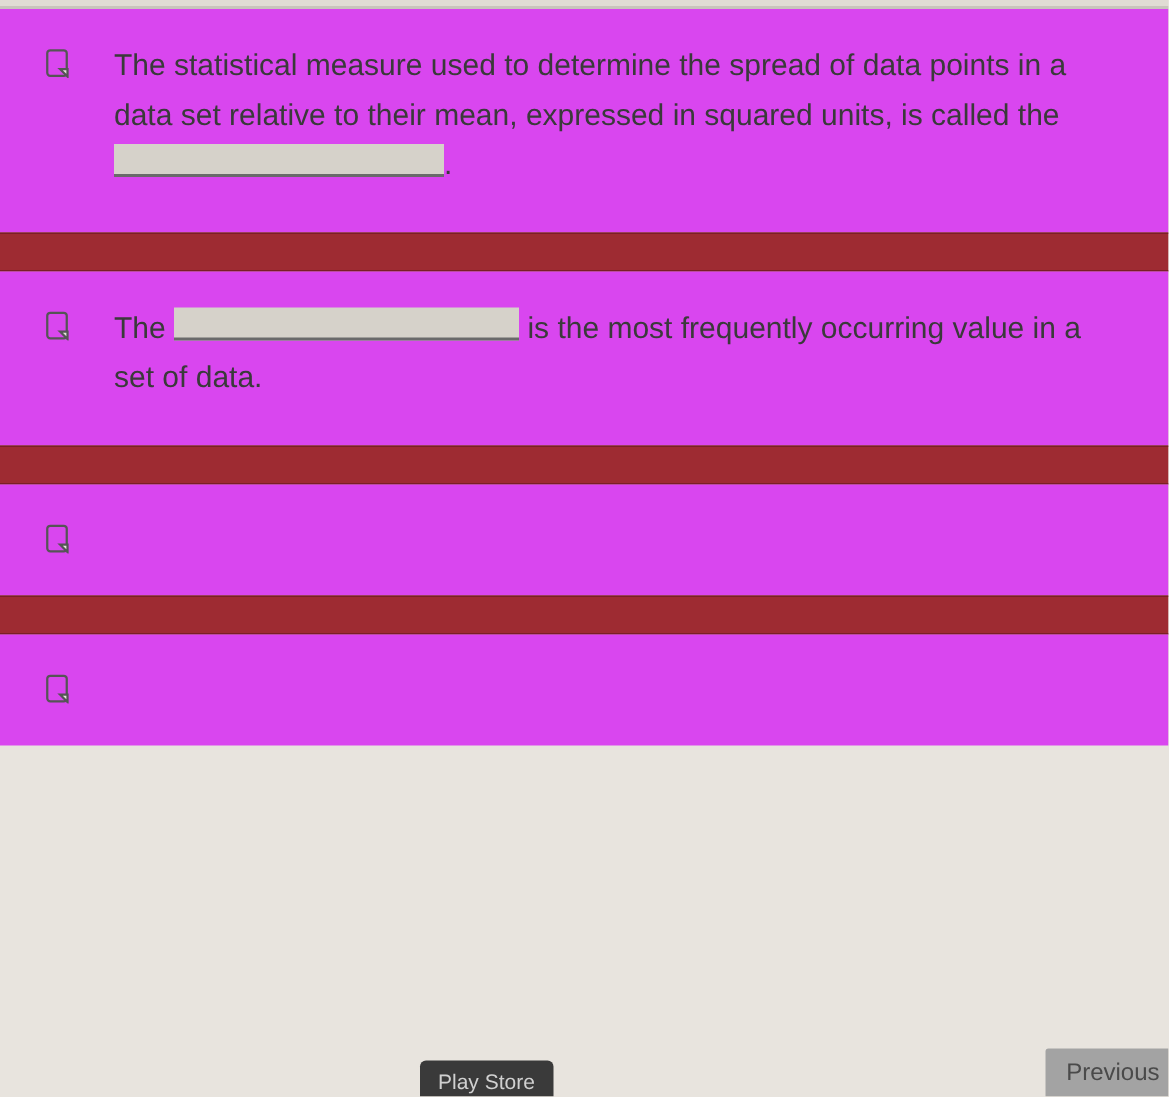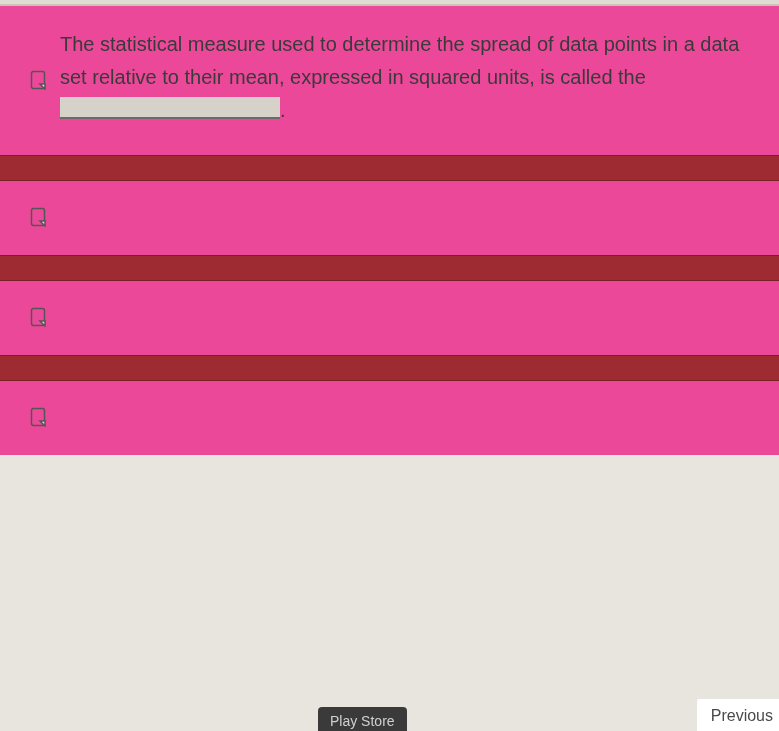--- a/index.html
+++ b/index.html
@@ -11,24 +11,24 @@
     overflow: hidden;
     position: relative;
   }
   .top-border {
     height: 6px;
     background: #e0dcd4;
     border-bottom: 2px solid #c8c4bc;
   }
   .question-block {
     padding: 22px 30px 28px 30px;
-    background: #ec4899;
+    background: #d946ef;
     display: flex;
-    align-items: center;
-    gap: 12px;
+    align-items: flex-start;
+    gap: 28px;
   }
   .note-icon {
     flex: 0 0 auto;
     width: 18px;
     height: 20px;
     margin-top: 4px;
   }
   .note-icon svg { display: block; }
   .question-text {
     font-size: 20px;
@@ -53,39 +53,38 @@
     background: #9e2b32;
     border-top: 1px solid #7a1f25;
     border-bottom: 1px solid #7a1f25;
   }
   .footer {
     position: absolute;
     bottom: 0;
     left: 0;
     right: 0;
     height: 32px;
-    margin-left: 38px;
   }
   .play-store {
     position: absolute;
     left: 280px;
     bottom: 0;
     background: #3a3a3a;
     color: #d0d0d0;
     font-size: 14px;
     padding: 6px 12px 0 12px;
     border-radius: 4px 4px 0 0;
     height: 24px;
     overflow: hidden;
   }
   .previous-btn {
     position: absolute;
     right: 0;
     bottom: 0;
-    background: #ffffff;
+    background: #a3a3a3;
     color: #4a4a4a;
     font-size: 16px;
     padding: 8px 6px 6px 14px;
     height: 32px;
     border-top-left-radius: 2px;
   }
 </style>
 </head>
 <body>
 
@@ -105,20 +104,23 @@
 
 <div class="divider"></div>
 
 <div class="question-block">
   <span class="note-icon">
     <svg viewBox="0 0 18 20" width="18" height="20">
       <rect x="1.5" y="1.5" width="13" height="17" rx="2" fill="none" stroke="#555" stroke-width="1.5"></rect>
       <path d="M10 14 L15 19 L15 14 Z" fill="#e8e4de" stroke="#555" stroke-width="1.5"></path>
     </svg>
   </span>
+  <div class="question-text">
+    <span>The </span><span class="blank blank-mid"></span><span> is the most frequently occurring value in a set of data.</span>
+  </div>
 </div>
 
 <div class="divider"></div>
 
 <div class="question-block">
   <span class="note-icon">
     <svg viewBox="0 0 18 20" width="18" height="20">
       <rect x="1.5" y="1.5" width="13" height="17" rx="2" fill="none" stroke="#555" stroke-width="1.5"></rect>
       <path d="M10 14 L15 19 L15 14 Z" fill="#e8e4de" stroke="#555" stroke-width="1.5"></path>
     </svg>

